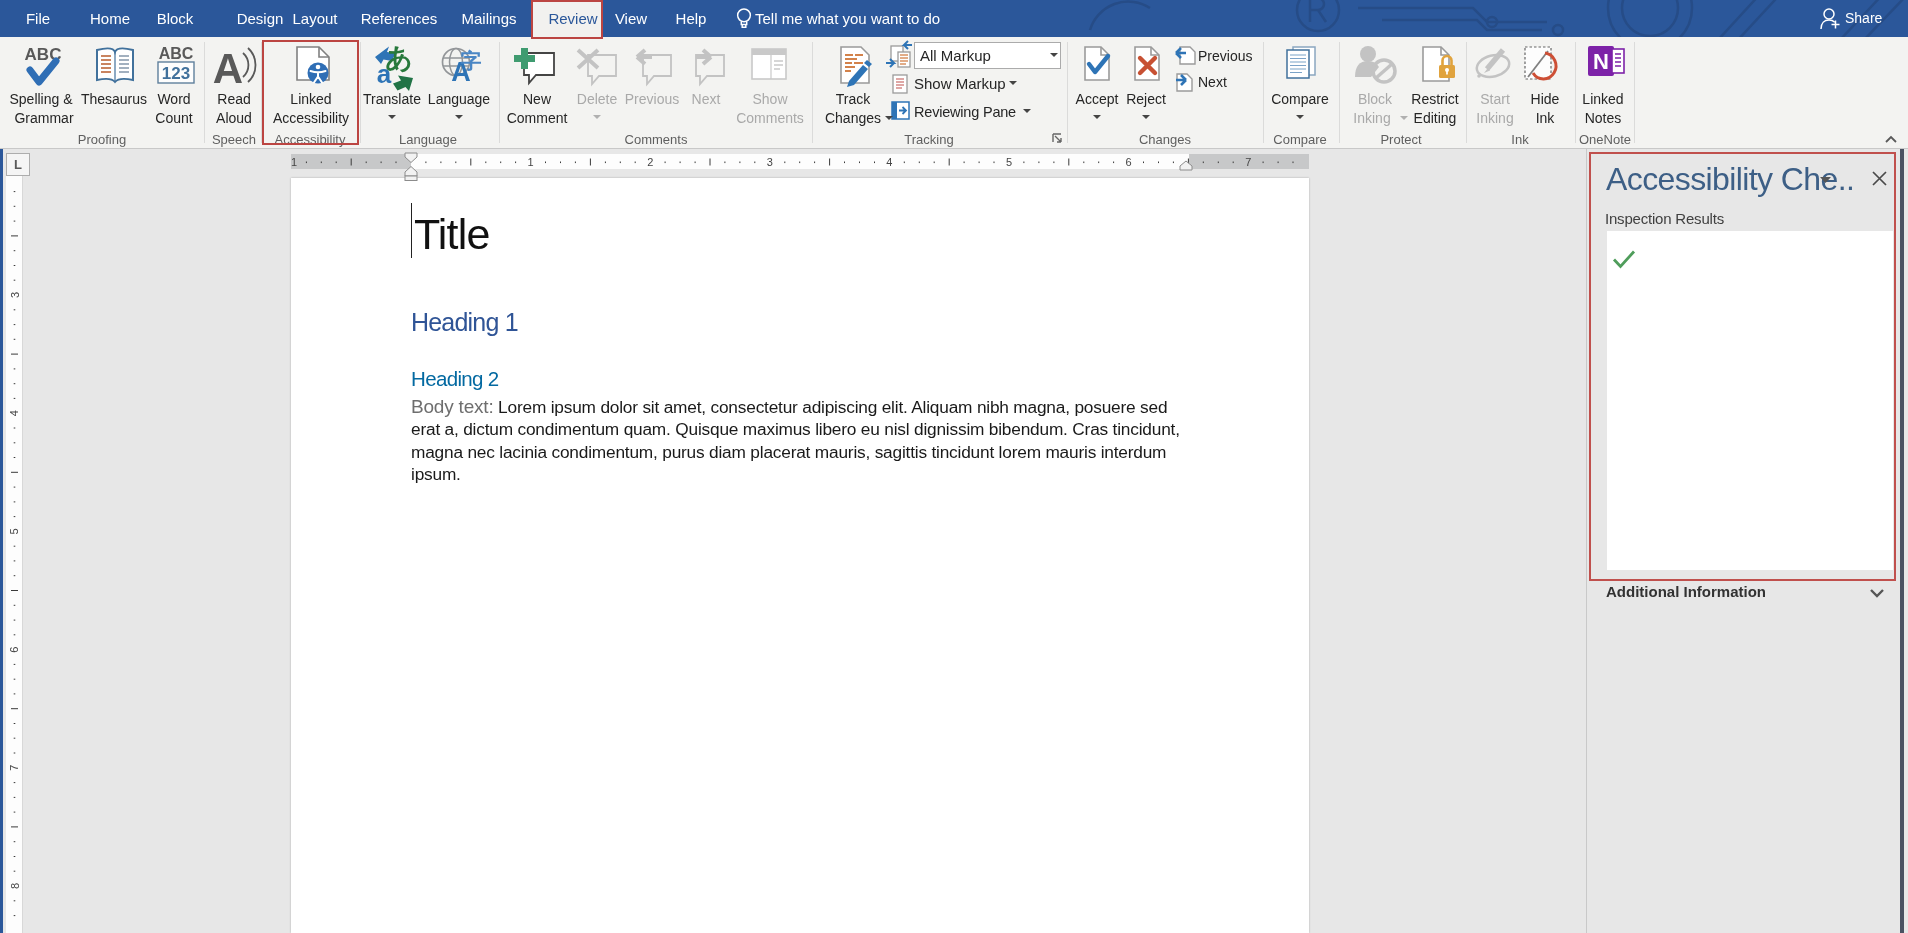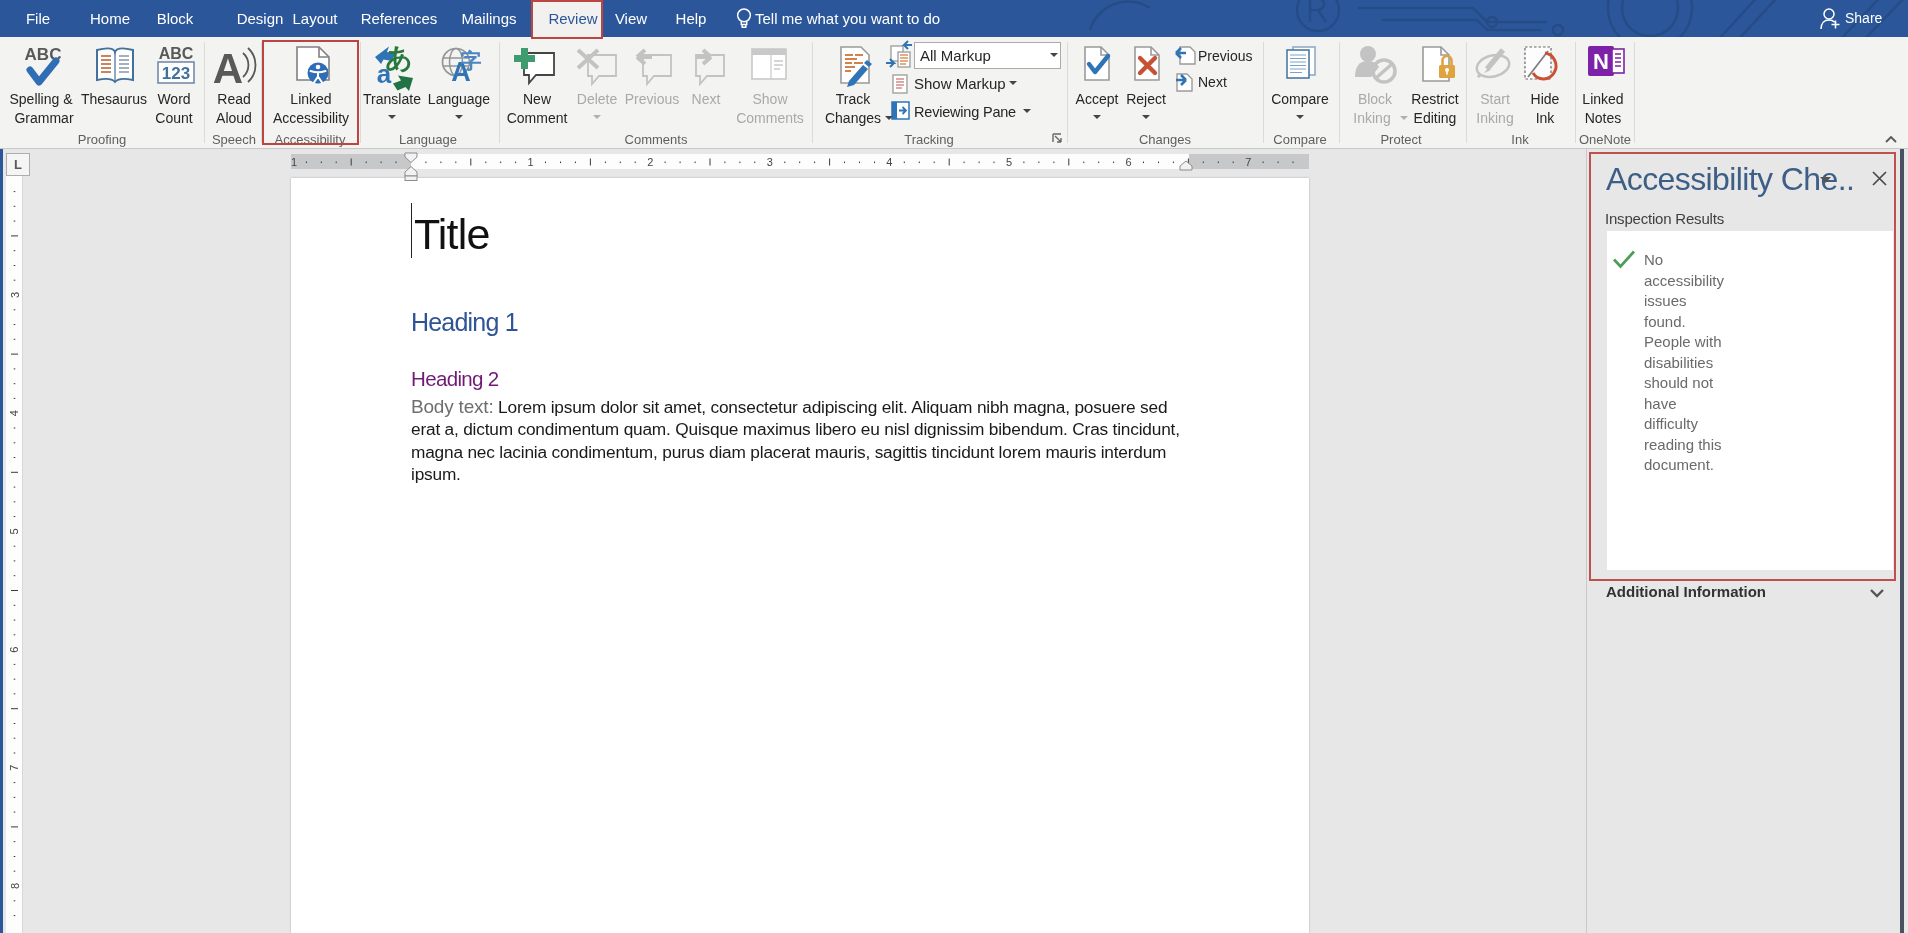--- a/index.html
+++ b/index.html
@@ -319,34 +319,33 @@
     </svg>
     <svg width="1350" height="35" viewBox="0 0 1350 35" style="position:absolute;left:0;top:0">
 <polygon points="405,4 417,4 417,8 411,13.5 405,8" fill="#f2f2f2" stroke="#8c8c8c" stroke-width="1"></polygon>
 <polygon points="405,27 405,23 411,17.5 417,23 417,27" fill="#f2f2f2" stroke="#8c8c8c" stroke-width="1"></polygon>
 <rect x="405" y="27" width="12" height="4.5" fill="#f2f2f2" stroke="#8c8c8c" stroke-width="1"></rect>
 <polygon points="1180,21 1180,17 1186,12 1192,17 1192,21" fill="#f2f2f2" stroke="#8c8c8c" stroke-width="1"></polygon>
 </svg>
     <div id="cursor"></div>
     <div style="position:absolute;left:414px;top:64px;font-size:43px;letter-spacing:-0.8px;line-height:43px;color:#111;white-space:nowrap">Title</div>
     <div style="position:absolute;left:411px;top:161px;font-size:25px;letter-spacing:-0.8px;line-height:25px;color:#2f5496;white-space:nowrap">Heading 1</div>
-    <div style="position:absolute;left:411px;top:220px;font-size:20.5px;letter-spacing:-0.65px;line-height:20.5px;color:#701a75;white-space:nowrap">Heading 2</div>
+    <div style="position:absolute;left:411px;top:220px;font-size:20.5px;letter-spacing:-0.65px;line-height:20.5px;color:#0369a1;white-space:nowrap">Heading 2</div>
     <div style="position:absolute;left:411px;top:247px;font-size:17.3px;letter-spacing:-0.2px;line-height:22.4px;color:#1a1a1a;white-space:nowrap"><span style="font-size:19px;color:#6e6e6e">Body text:</span> Lorem ipsum dolor sit amet, consectetur adipiscing elit. Aliquam nibh magna, posuere sed<br>erat a, dictum condimentum quam. Quisque maximus libero eu nisl dignissim bibendum. Cras tincidunt,<br>magna nec lacinia condimentum, purus diam placerat mauris, sagittis tincidunt lorem mauris interdum<br>ipsum.</div>
   </div>
   <div id="panel"></div>
   <div id="redbox"></div>
   <div id="darkstrip"></div>
   <div class="abs" style="left:1606px;top:166px;font-size:32px;letter-spacing:-0.6px;line-height:26px;color:#3d5f86;white-space:nowrap">Accessibility Che..</div>
   <svg class="abs" width="70" height="22" viewBox="0 0 70 22" style="left:1820px;top:170px">
     <path d="M0 7 l5.5 6 5.5 -6 z" fill="#555"></path>
     <path d="M53 2 l13 13 M66 2 l-13 13" stroke="#4a4a4a" stroke-width="1.7" fill="none"></path>
   </svg>
   <div class="abs" style="left:1605px;top:211px;font-size:15px;letter-spacing:-0.2px;line-height:15px;color:#404040;white-space:nowrap">Inspection Results</div>
   <div class="abs" style="left:1607px;top:231px;width:286px;height:339px;background:#fff"></div>
   <svg class="abs" width="24" height="20" viewBox="0 0 24 20" style="left:1612px;top:250px">
     <path d="M2 9.5 l6.5 7 L22 1.5" stroke="#4f9d5b" stroke-width="2.8" fill="none"></path>
   </svg>
-  <div class="abs" style="left:1644px;top:250px;font-size:15px;line-height:20.5px;color:#6a6a6a">No accessibility issues found.<br>People with disabilities should not<br>have difficulty reading this<br>document.</div>
   <div class="abs" style="left:1606px;top:584px;font-size:15px;line-height:15px;font-weight:bold;color:#323232;white-space:nowrap">Additional Information</div>
   <svg class="abs" width="16" height="10" viewBox="0 0 16 10" style="left:1869px;top:588px">
     <path d="M2 2 l6 6 6 -6" stroke="#555" stroke-width="2.4" fill="none"></path>
   </svg>
 </div>
 
 </body></html>

